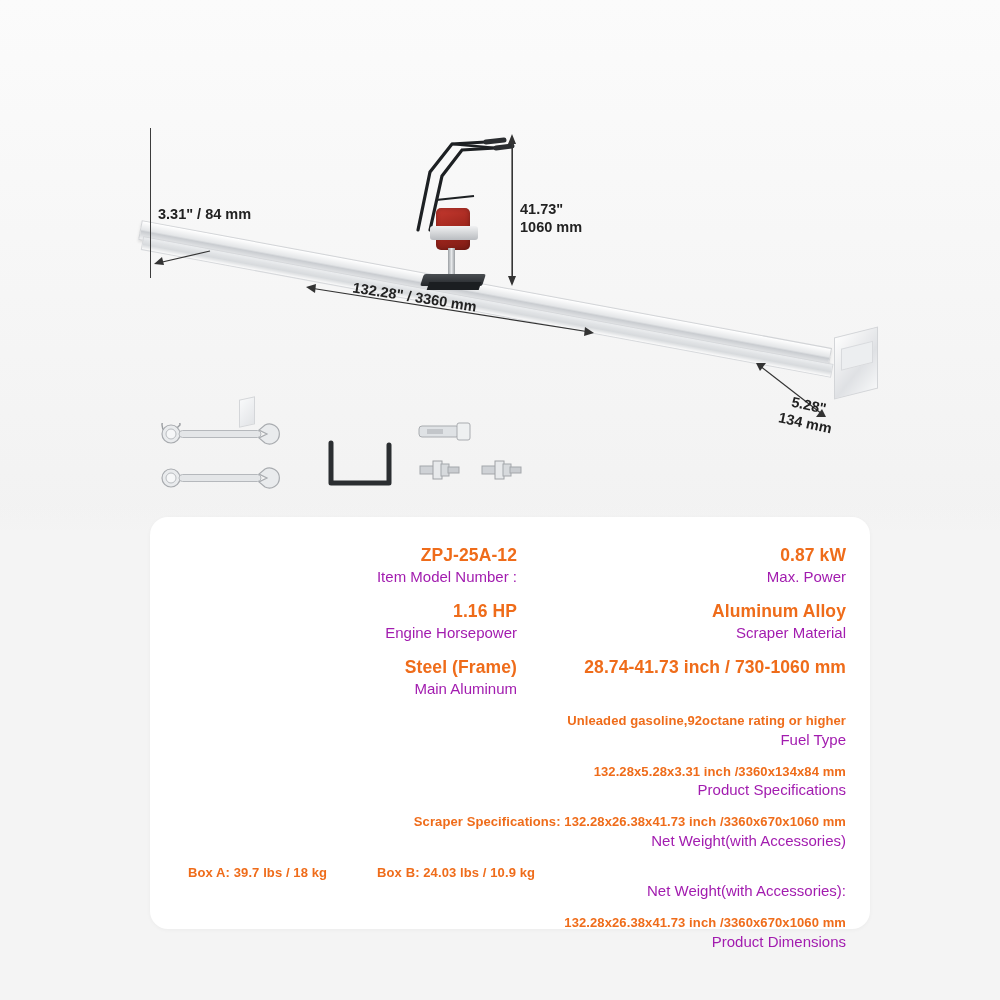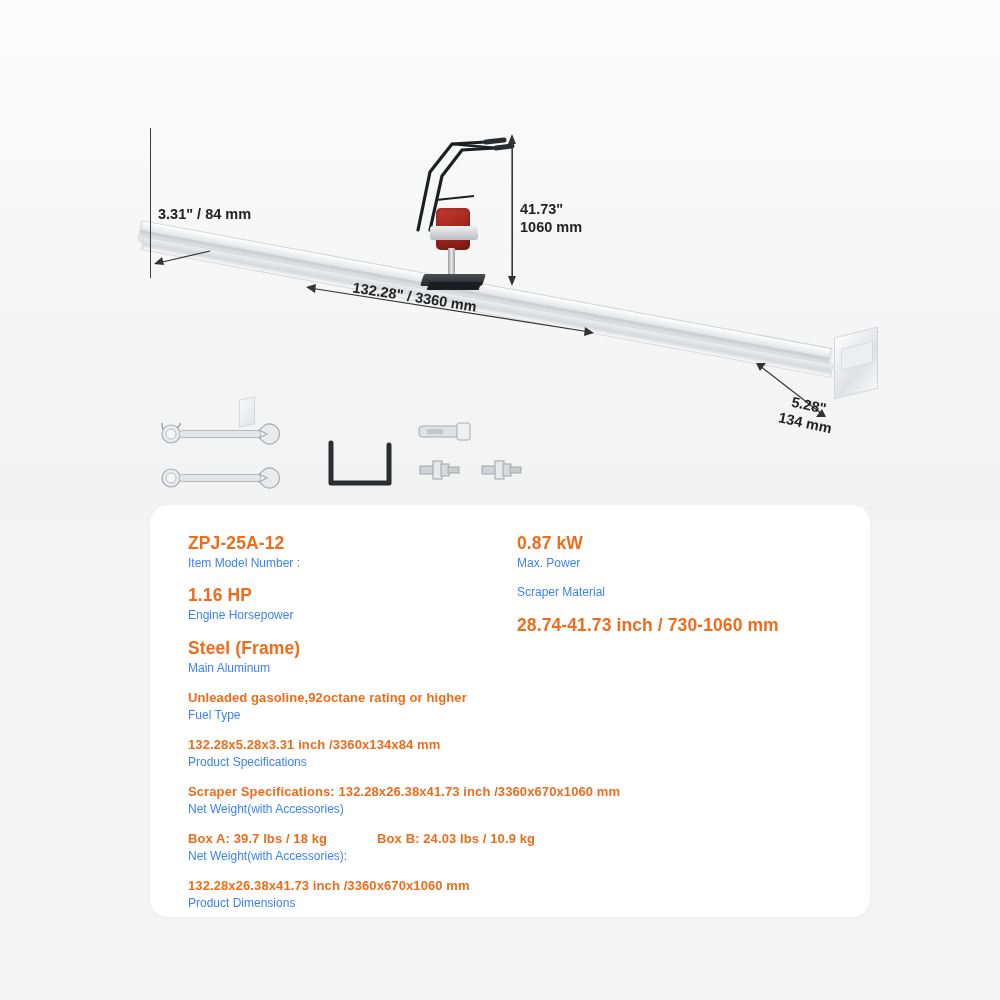--- a/index.html
+++ b/index.html
@@ -163,25 +163,26 @@
     position: absolute;
     left: 275px; top: 6px;
     width: 58px; height: 22px;
   }
   .bolt1 { position:absolute; left: 278px; top: 42px; width: 44px; height: 26px;}
   .bolt2 { position:absolute; left: 340px; top: 42px; width: 44px; height: 26px;}
 
   
   .spec-card {
     position: absolute;
-    left: 150px; top: 505px;
+    left: 150px; top: 517px;
     width: 720px; height: 412px;
     background: #ffffff;
     border-radius: 18px;
     box-shadow: 0 1px 4px rgba(0,0,0,.04);
+    text-align: right;
   }
   .spec-inner {
     position: absolute;
     left: 38px; top: 28px;
     right: 24px;
   }
   .grid2 {
     display: flex;
     width: 100%;
   }
@@ -192,22 +193,22 @@
     margin-bottom: 15px;
   }
   .spec .val {
     color: #ef6c1a;
     font-size: 17.5px;
     font-weight: bold;
     line-height: 1.2;
     letter-spacing: .1px;
   }
   .spec .lbl {
-    color: #3b82f6;
-    font-size: 12px;
+    color: #a21caf;
+    font-size: 15px;
     margin-top: 2px;
     line-height: 1.2;
   }
   .spec-wide .val {
     font-size: 13px;
   }
   .inline-pair {
     display: flex;
     gap: 50px;
   }
@@ -332,20 +333,21 @@
             <div class="val">Steel (Frame)</div>
             <div class="lbl">Main Aluminum</div>
           </div>
         </div>
         <div class="col">
           <div class="spec">
             <div class="val">0.87 kW</div>
             <div class="lbl">Max. Power</div>
           </div>
           <div class="spec">
+            <div class="val">Aluminum Alloy</div>
             <div class="lbl">Scraper Material</div>
           </div>
           <div class="spec">
             <div class="val">28.74-41.73 inch / 730-1060 mm</div>
           </div>
         </div>
       </div>
 
       <div class="spec spec-wide">
         <div class="val">Unleaded gasoline,92octane rating or higher</div>

